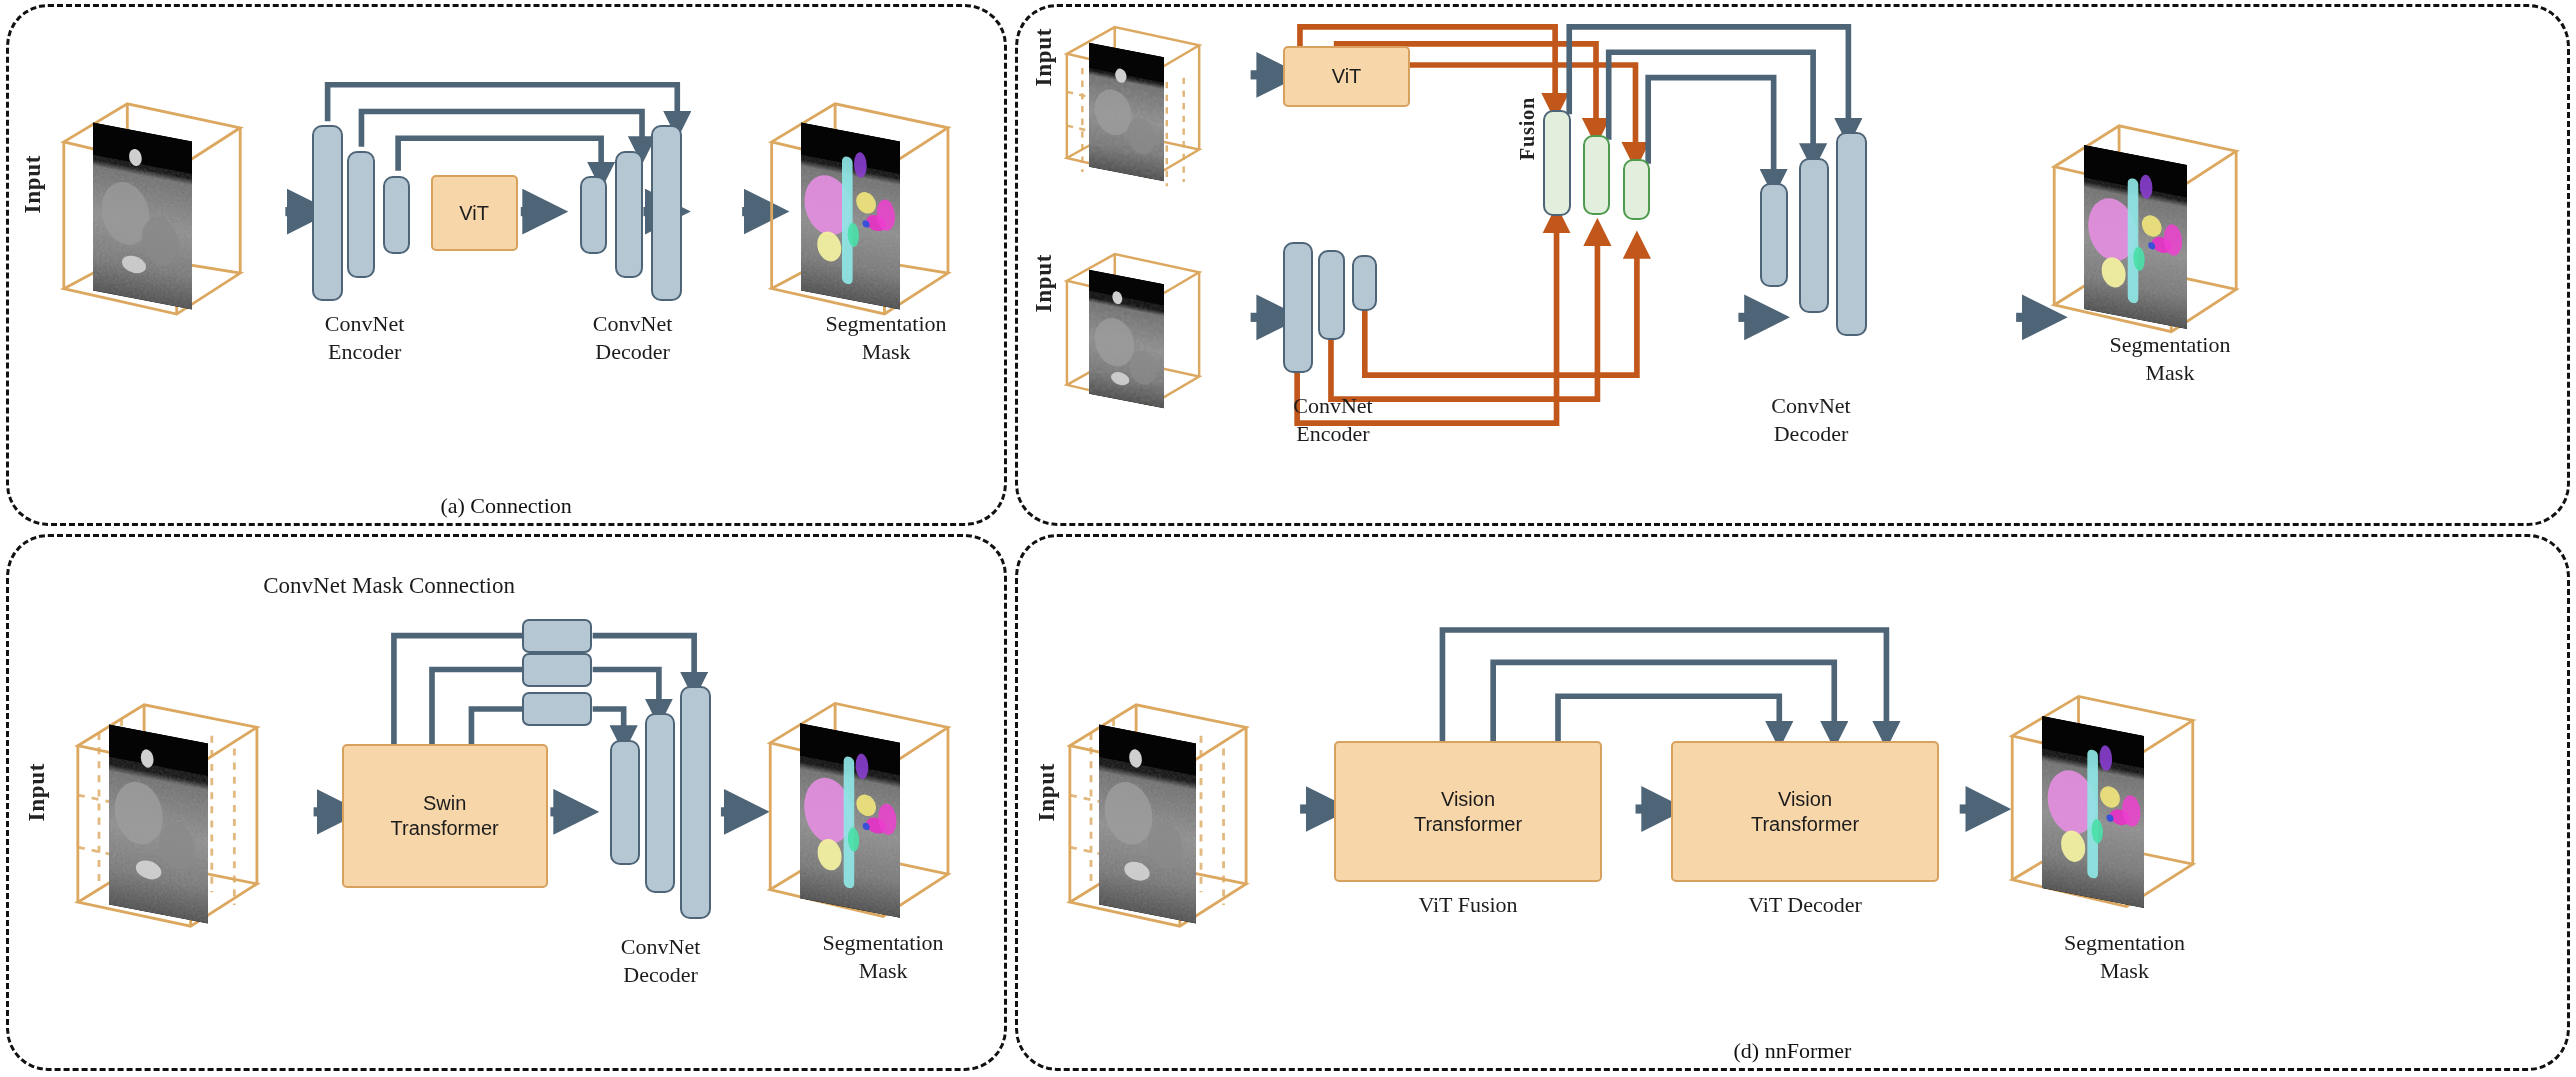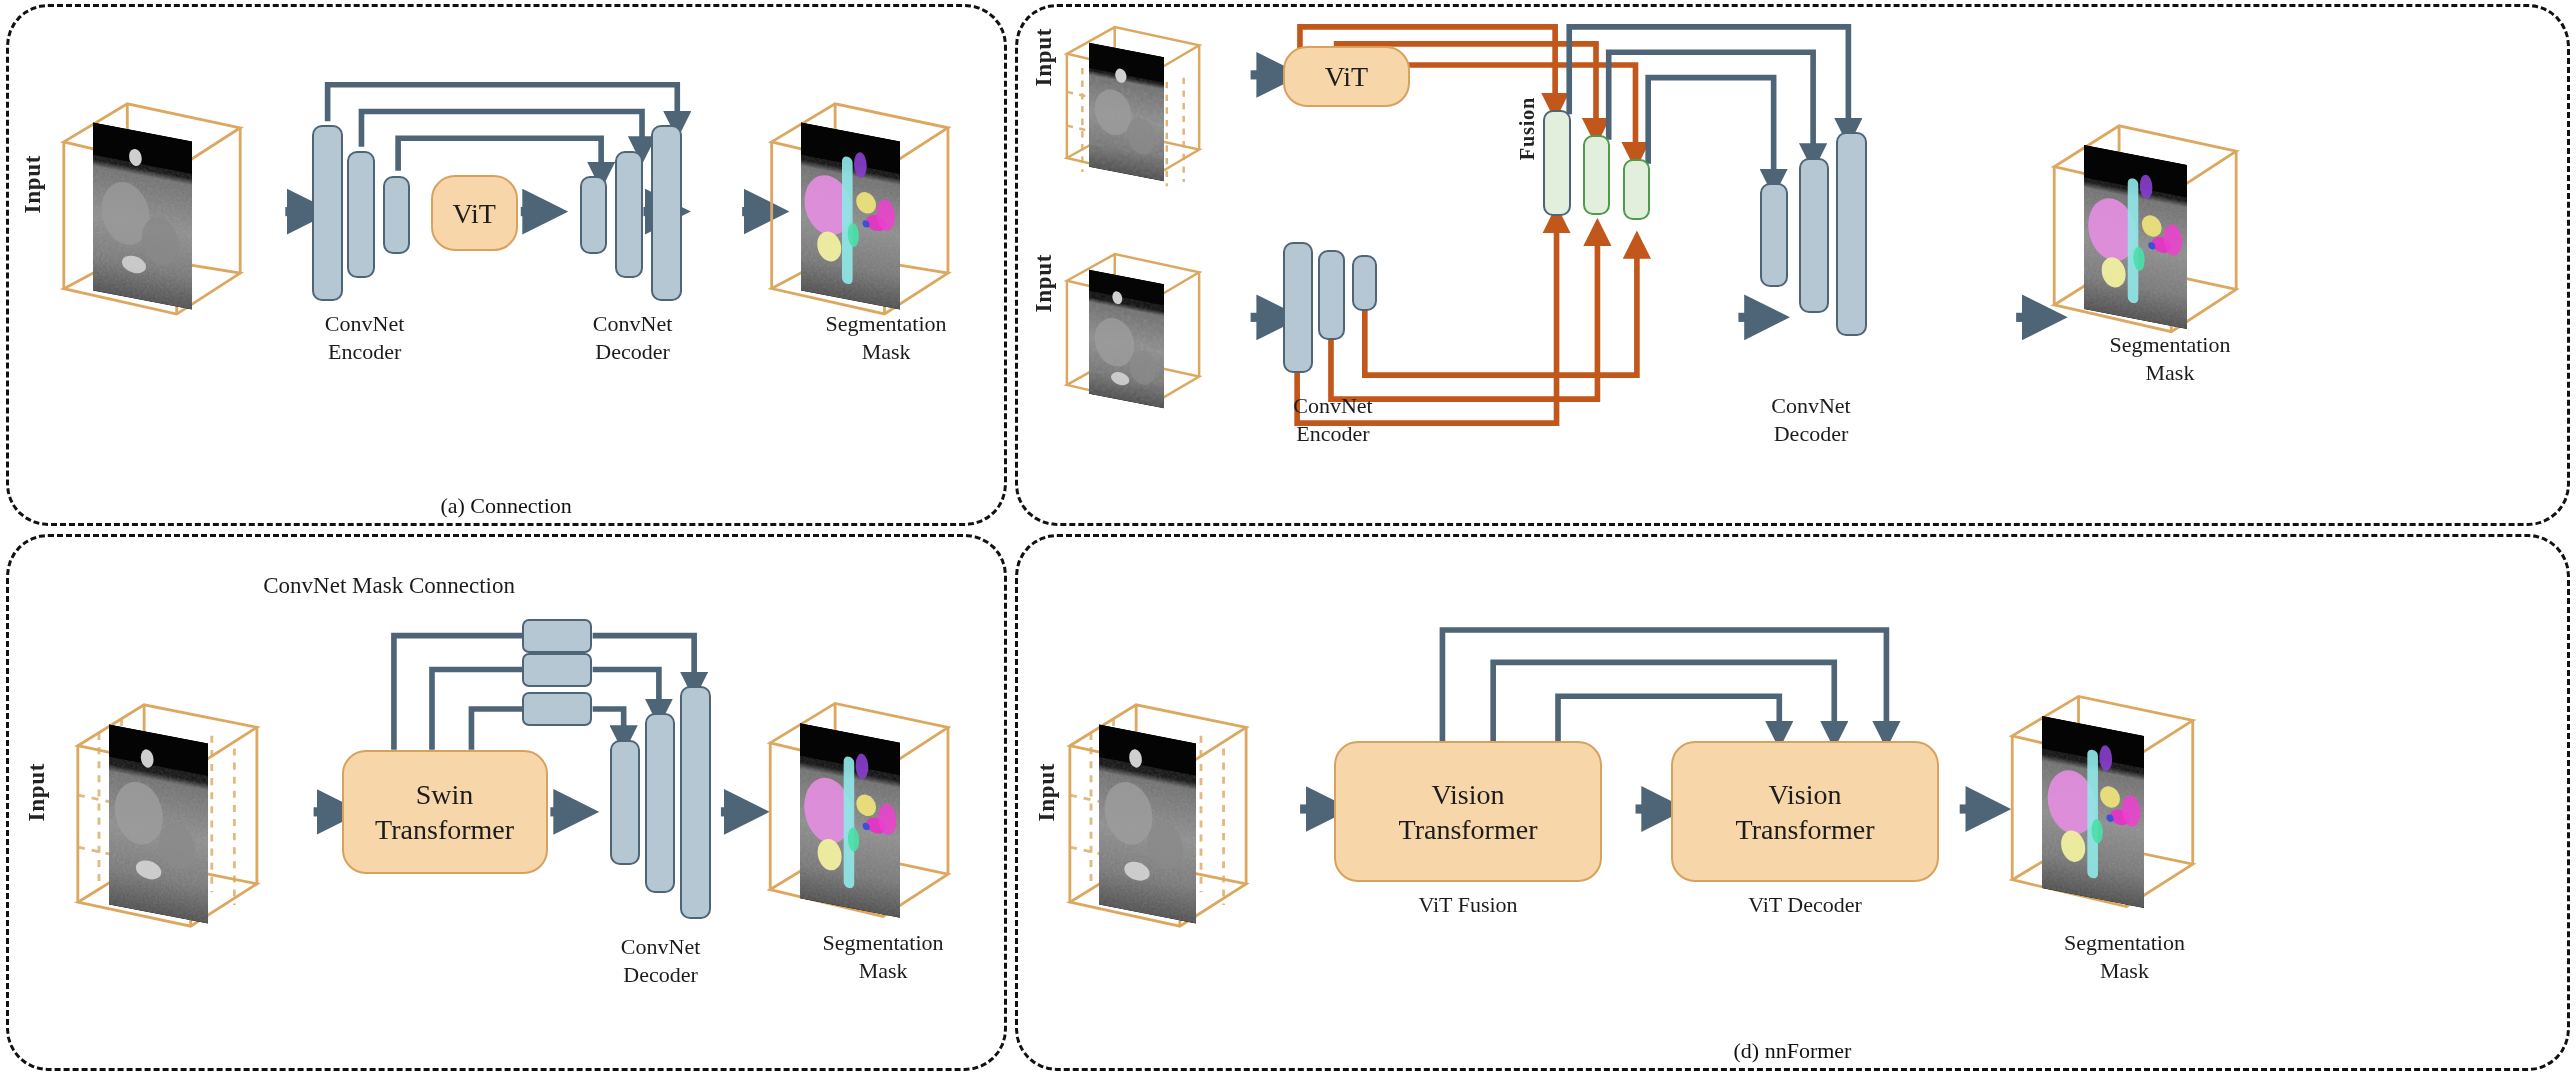--- a/index.html
+++ b/index.html
@@ -20,24 +20,24 @@
   .cube{position:absolute;}
   .cube svg{position:absolute;left:0;top:0;overflow:visible;}
   .slice{position:absolute;overflow:hidden;background:#000;}
   .ct{position:absolute;left:0;top:0;width:100%;height:100%;}
   
   .bar{position:absolute;background:#b6c7d4;border:2.8px solid #4e6578;border-radius:10px;box-sizing:border-box;}
   .gbar{position:absolute;background:#e2efdc;border:2.8px solid #4e9a4e;border-radius:10px;box-sizing:border-box;}
   .gbar.blue{border-color:#4e6578;}
   .sbox{position:absolute;background:#b6c7d4;border:2.8px solid #4e6578;border-radius:7px;box-sizing:border-box;}
   
-  .tanbox{position:absolute;background:#f7d6a9;border:2.8px solid #d9a15e;border-radius:24px;
+  .tanbox{position:absolute;background:#f7d6a9;border:2.8px solid #d9a15e;border-radius:5px;
           box-sizing:border-box;display:flex;align-items:center;justify-content:center;
-          text-align:center;font-size:28px;color:#1c1c1c;line-height:1.25;white-space:pre-line;
-          font-family:Liberation Serif, serif;}
+          text-align:center;font-size:20px;color:#1c1c1c;line-height:1.25;white-space:pre-line;
+          font-family:Liberation Sans, sans-serif;}
   .conn{position:absolute;left:0;top:0;overflow:visible;pointer-events:none;}
 </style>
 </head>
 <body>
 
 <svg width="0" height="0" style="position:absolute">
   <defs>
 
     <linearGradient id="ctbg" x1="0" y1="0" x2="0" y2="1">
       <stop offset="0%" stop-color="#000000"></stop>
@@ -320,21 +320,21 @@
 
     <path d="M828 140 L972 140 L972 212" fill="none" stroke="#4e6578" stroke-width="8" marker-end="url(#ah)"></path>
     <path d="M828 188 L922 188 L922 250" fill="none" stroke="#4e6578" stroke-width="8" marker-end="url(#ah)"></path>
     <path d="M828 244 L872 244 L872 288" fill="none" stroke="#4e6578" stroke-width="8" marker-end="url(#ah)"></path>
   </svg>
 
   <div class="sbox" style="left:513px;top:82px;width:70px;height:34px;"></div>
   <div class="sbox" style="left:513px;top:116px;width:70px;height:34px;"></div>
   <div class="sbox" style="left:513px;top:155px;width:70px;height:34px;"></div>
 
-  <div class="tanbox" style="left:333px;top:213px;width:206px;height:124px;">Swin
+  <div class="tanbox" style="left:333px;top:207px;width:206px;height:144px;">Swin
 Transformer</div>
 
   <div class="bar" style="left:601px;top:203px;width:30px;height:125px;"></div>
   <div class="bar" style="left:636px;top:176px;width:30px;height:180px;"></div>
   <div class="bar" style="left:671px;top:149px;width:31px;height:233px;"></div>
 
   <span class="txt" style="left:571px;top:396px;width:162px;">ConvNet
 Decoder</span>
 
   <div class="cube" style="left:747px;top:141px;width:233px;height:268px;">

